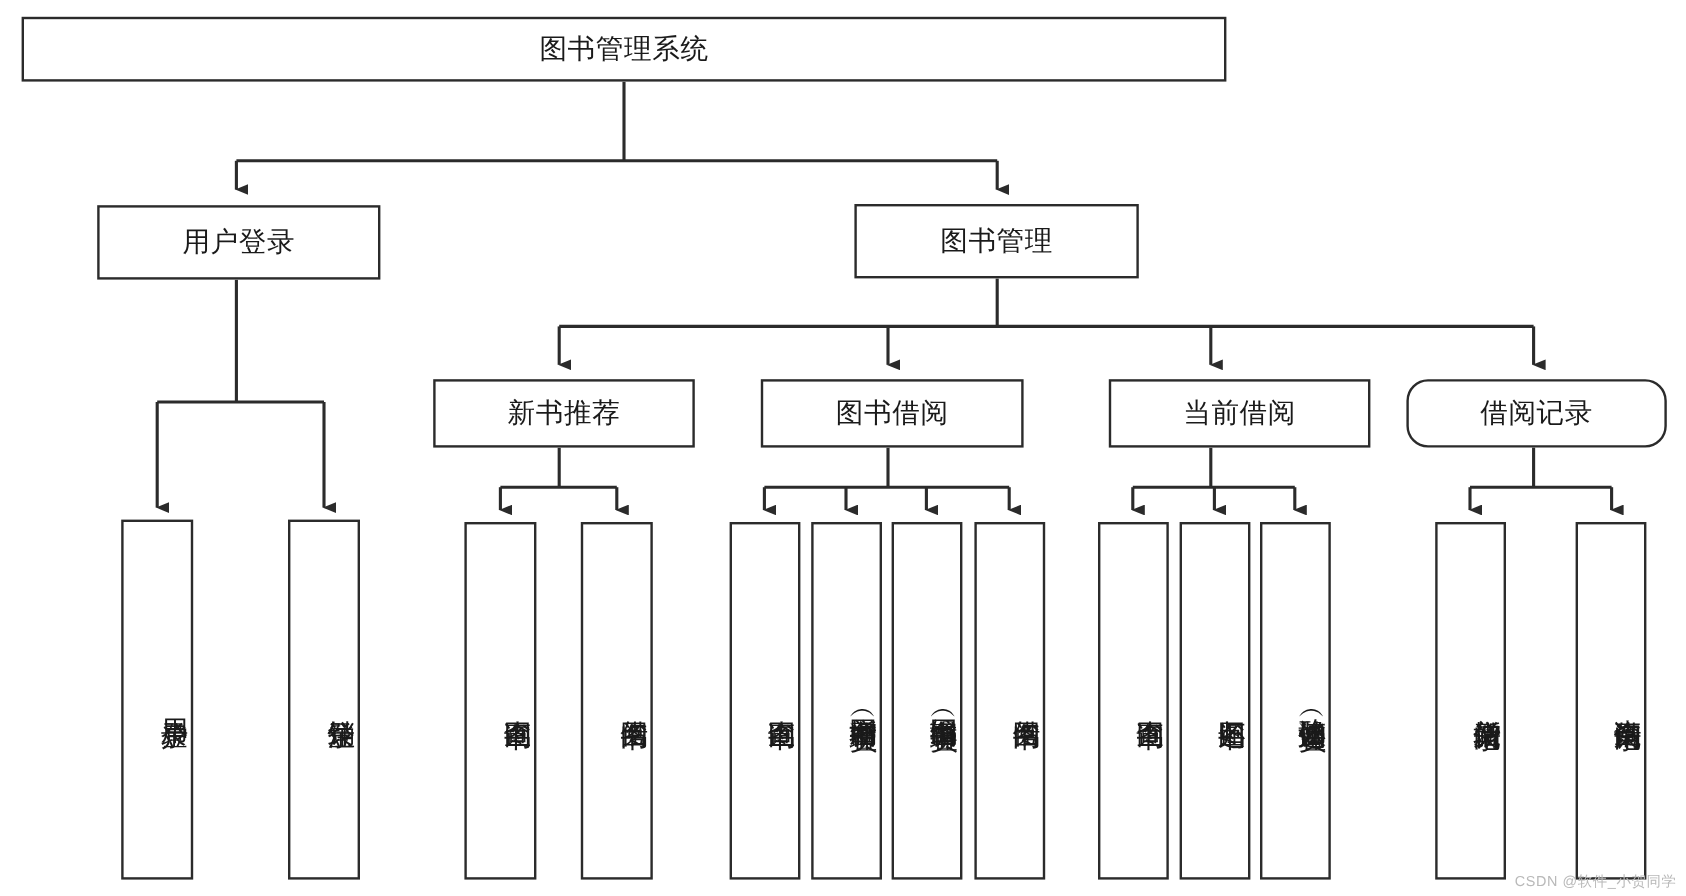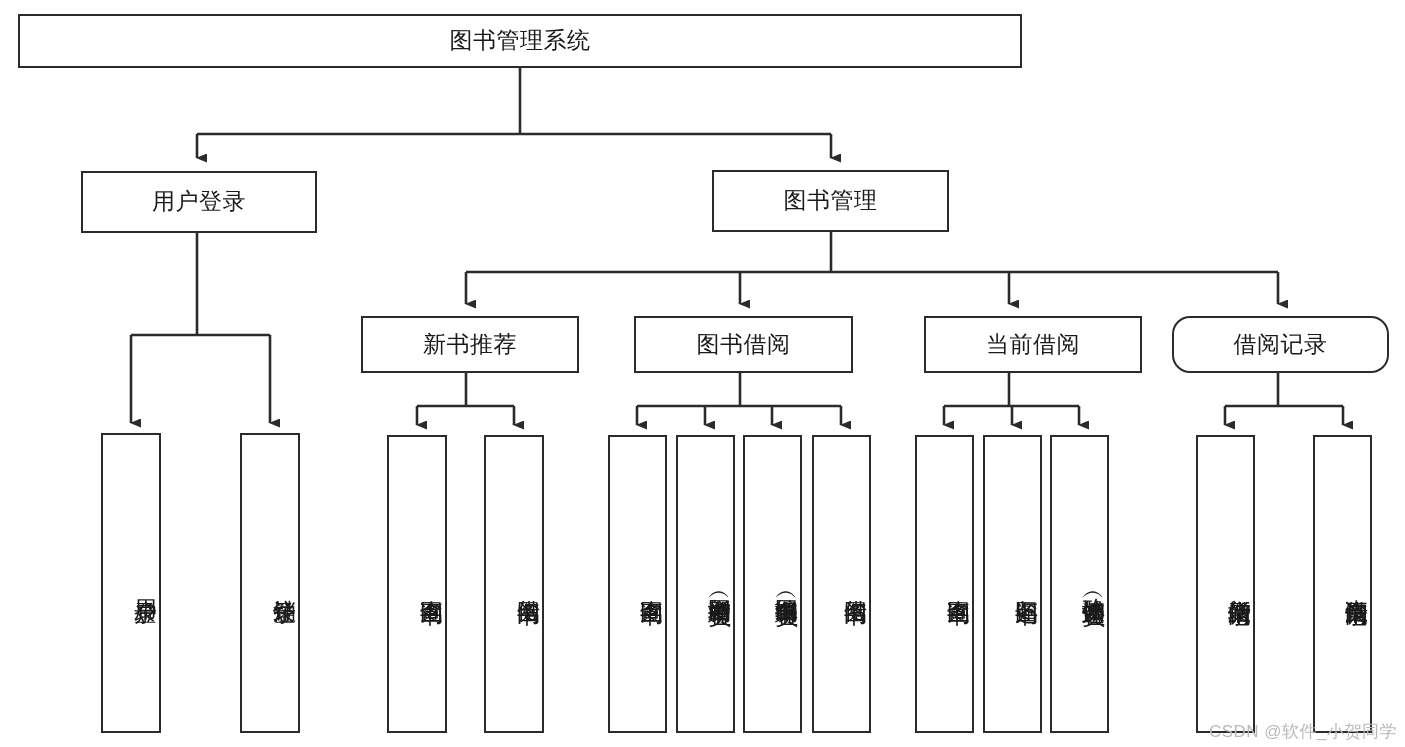--- a/index.html
+++ b/index.html
@@ -58,21 +58,21 @@
   }
   .node-v-inner {
     writing-mode: vertical-rl;
     text-orientation: upright;
     display: block;
   }
   #watermark {
     position: absolute;
     right: 8px;
     bottom: 4px;
-    font-size: 17px;
+    font-size: 12px;
     color: #b9b9b9;
     white-space: nowrap;
     letter-spacing: 0.5px;
   }
 </style>
 </head>
 <body>
 
 <div id="diagram-root">
 

